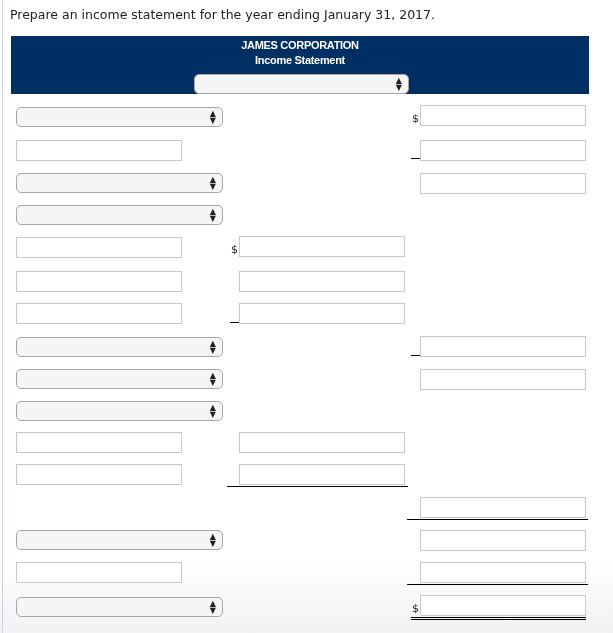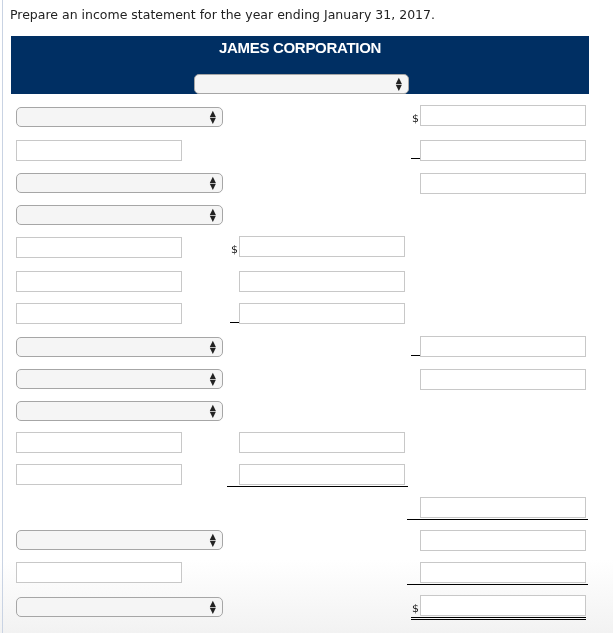--- a/index.html
+++ b/index.html
@@ -12,21 +12,21 @@
     position: absolute; left: 2px; top: 0; width: 1px; height: 633px; background: #c9d3e3;
   }
   .prompt {
     position: absolute; left: 10px; top: 7px; font-size: 12.5px; color: #222; white-space: nowrap;
   }
   .header {
     position: absolute; left: 11px; top: 36px; width: 578px; height: 58px; background: #002f63;
   }
   .hdr-title {
     position: absolute; left: 0; width: 100%; text-align: center; color: #fff;
-    font-family: "Liberation Sans", sans-serif; font-weight: bold; font-size: 15px; letter-spacing: -0.3px;
+    font-family: "Liberation Sans", sans-serif; font-weight: bold; font-size: 11px; letter-spacing: -0.3px;
   }
   .hdr-title.t1 { top: 3px; }
   .hdr-title.t2 { top: 18px; }
   .sel {
     position: absolute; box-sizing: border-box; height: 20px;
     border: 1px solid #a6a6a6; border-radius: 5px; background: #f5f5f5;
   }
   .sel .arrows {
     position: absolute; right: 6px; top: 2px; font-size: 8px; line-height: 7px; color: #222; text-align: center;
   }
@@ -45,20 +45,21 @@
 </style>
 </head>
 <body>
 
 <div class="left-border"></div>
 
 <div class="prompt">Prepare an income statement for the year ending January 31, 2017.</div>
 
 <div class="header">
   <div class="hdr-title t1">JAMES CORPORATION</div>
+  <div class="hdr-title t2">Income Statement</div>
 </div>
 
 <div class="sel" style="left:194px; top:74px; width:215px;">
   <span class="arrows">▲<br>▼</span>
 </div>
 
 <div class="sel" style="left:16px; top:107px; width:207px;">
     <span class="arrows">▲<br>▼</span>
   </div>
 <span class="dollar" style="left:412px; top:112px;">$</span>

